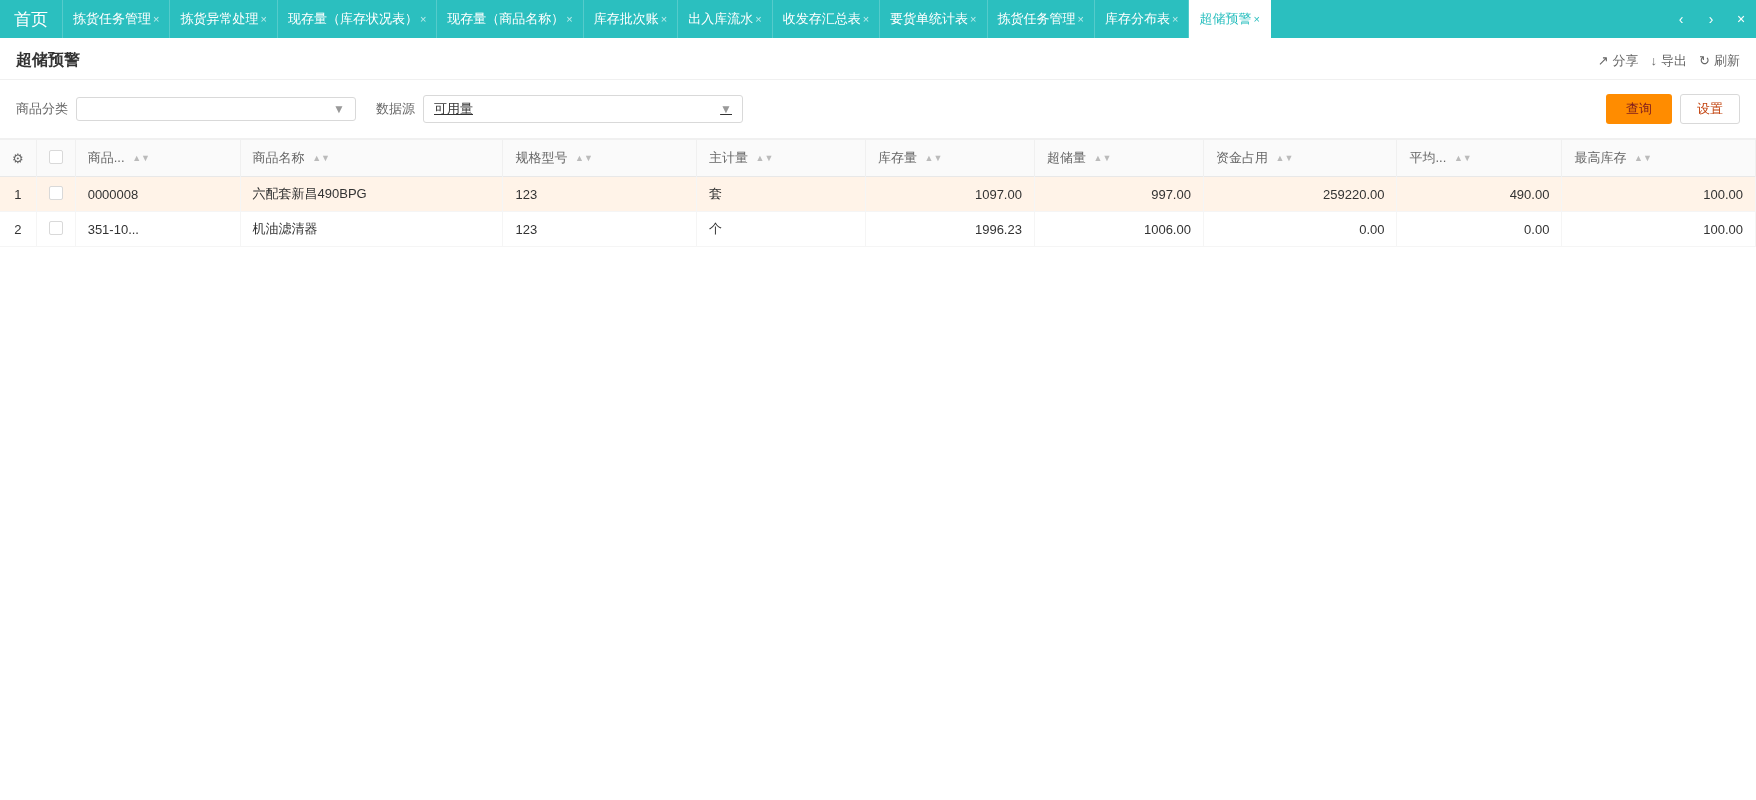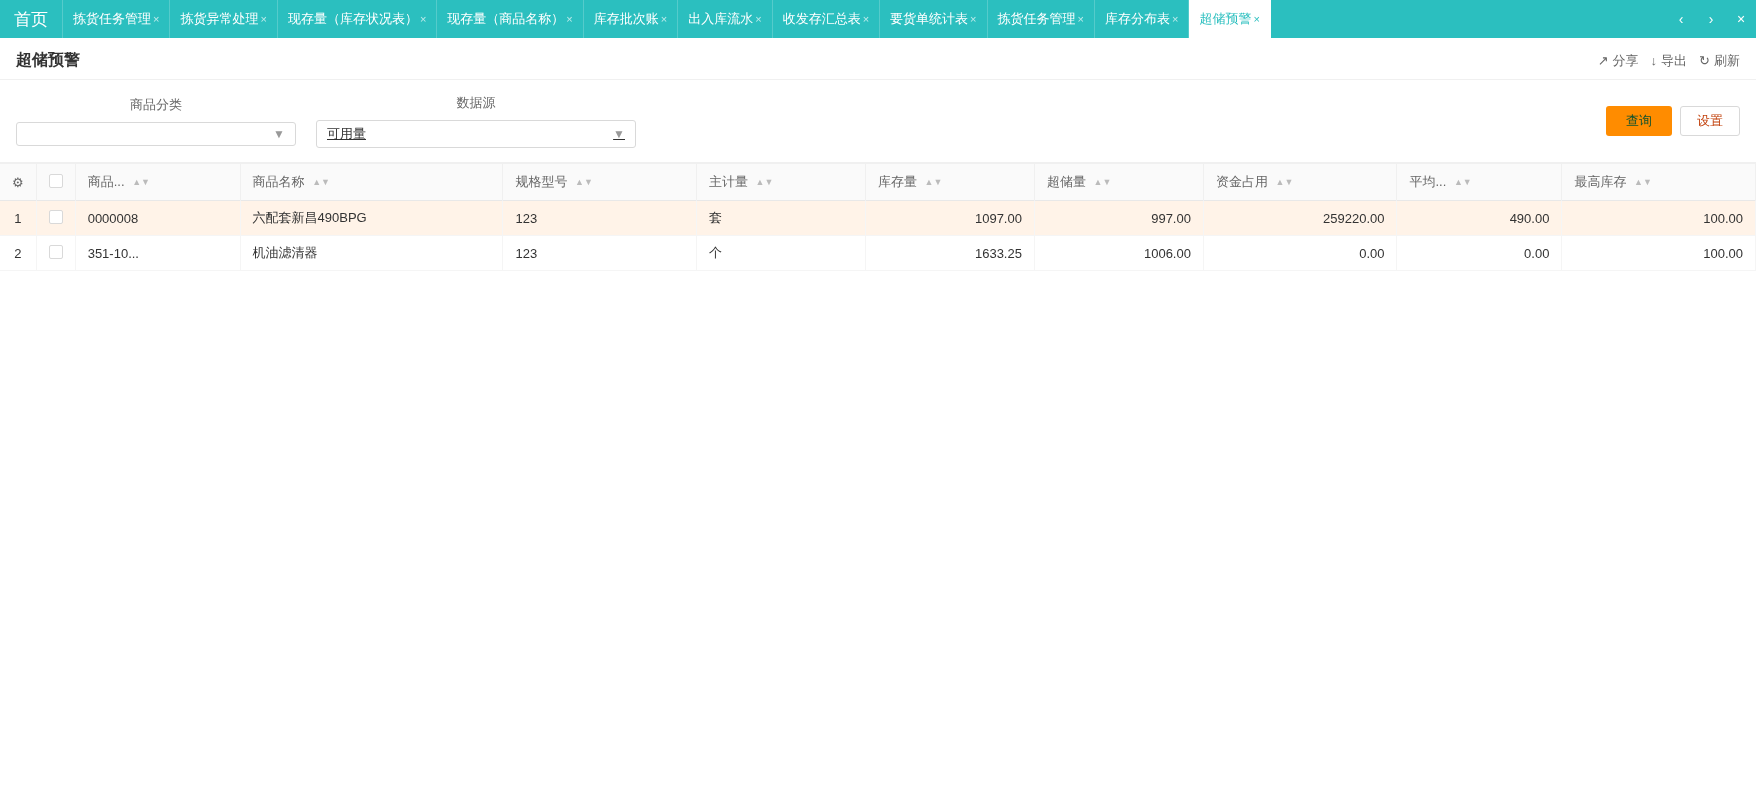--- a/index.html
+++ b/index.html
@@ -100,21 +100,20 @@
       display: flex;
       align-items: center;
       padding: 14px 16px;
       gap: 20px;
       border-bottom: 1px solid #f0f0f0;
     }
     .filter-item {
       display: flex;
       align-items: center;
       gap: 8px;
-      flex-direction: column;
     }
     .filter-label {
       color: #666;
       white-space: nowrap;
       font-size: 13px;
     }
     .filter-select {
       display: flex;
       align-items: center;
       border: 1px solid #d9d9d9;
@@ -132,21 +131,21 @@
       text-decoration: underline;
     }
     .filter-select .arrow { color: #999; font-size: 12px; }
     .filter-actions {
       margin-left: auto;
       display: flex;
       gap: 8px;
     }
     .btn-query {
       background: #ff8c00;
-      color: #14532d;
+      color: #7f1d1d;
       border: none;
       border-radius: 3px;
       padding: 6px 20px;
       cursor: pointer;
       font-size: 13px;
     }
     .btn-settings {
       background: #fff;
       color: #c2410c;
       border: 1px solid #d9d9d9;
@@ -386,21 +385,21 @@
     </tr>
           <tr>
       <td class="row-num center">2</td>
       <td class="checkbox-cell">
         <span class="cb"></span>
       </td>
       <td>351-10...</td>
       <td>机油滤清器</td>
       <td>123</td>
       <td>个</td>
-      <td class="number">1633.25</td>
+      <td class="number">1996.23</td>
       <td class="number">1006.00</td>
       <td class="number">0.00</td>
       <td class="number">0.00</td>
       <td class="number">100.00</td>
     </tr>
         </tbody>
     </table>
   </div>
 
 </div>

